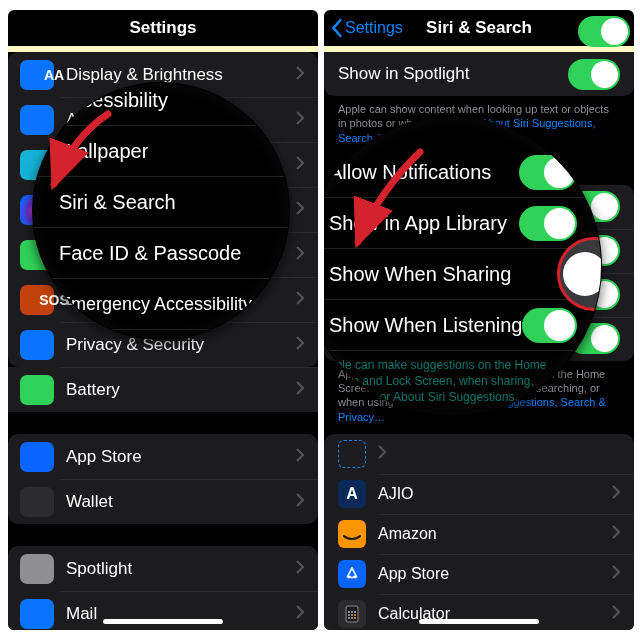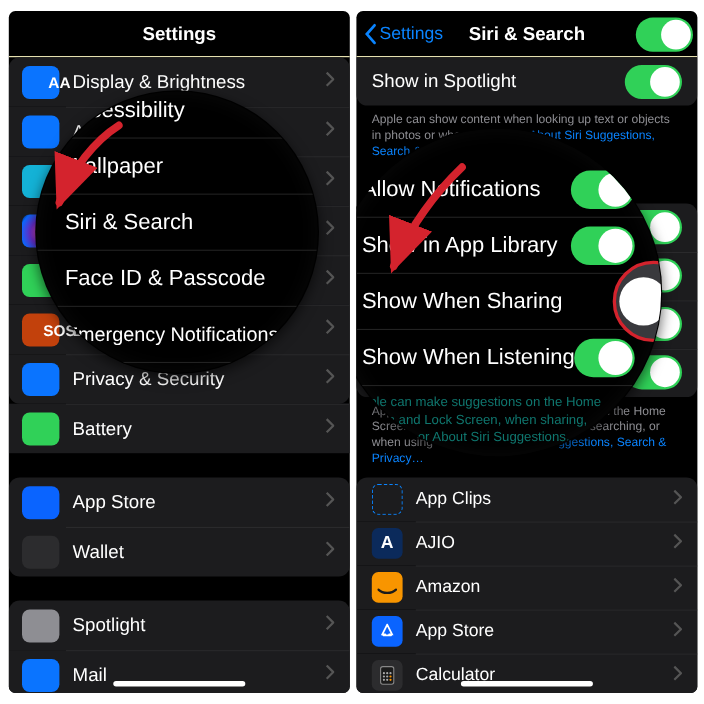--- a/index.html
+++ b/index.html
@@ -3,21 +3,21 @@
 <meta charset="utf-8">
 <style>
   * { box-sizing: border-box; margin: 0; padding: 0; }
   html, body { width: 640px; height: 640px; background: #fff; font-family: -apple-system, "Helvetica Neue", Arial, sans-serif; }
   .stage { width: 640px; height: 640px; position: relative; background: #fff; }
   .phone { position: absolute; top: 10px; width: 310px; height: 620px; background: #000; border-radius: 6px; overflow: hidden; color: #fff; }
   .phone.left { left: 8px; }
   .phone.right { left: 324px; }
 
   
-  .hdr { height: 42px; display: flex; align-items: center; justify-content: center; position: relative; border-bottom: 1px solid #fef9c3; font-size: 17px; font-weight: 600; }
+  .hdr { height: 42px; display: flex; align-items: center; justify-content: center; position: relative; border-bottom: 6px solid #fef9c3; font-size: 17px; font-weight: 600; }
   .hdr .back { position: absolute; left: 6px; display: flex; align-items: center; color: #0a84ff; font-size: 16px; font-weight: 400; gap: 2px; }
   .hdr .back svg { width: 13px; height: 20px; }
 
   
   .list { }
   .sec-gap { height: 22px; }
   .row { height: 45px; display: flex; align-items: center; padding: 0 14px 0 12px; position: relative; background: #1c1c1e; }
   .row + .row::before, .row.sep::before { content:""; position:absolute; left:52px; right:0; top:0; height:1px; background:#2a2a2c; }
   .row .icon { width: 30px; height: 30px; border-radius: 7px; margin-right: 12px; display:flex; align-items:center; justify-content:center; font-size:14px; font-weight:700; color:#fff; flex-shrink:0;padding-left:34px; }
   .row .label { flex: 1; font-size: 17px; white-space: nowrap; overflow: hidden; }
@@ -243,21 +243,21 @@
         <div class="mrow">
             <div class="mlabel">Wallpaper</div>
           </div>
         <div class="mrow">
             <div class="mlabel">Siri &amp; Search</div>
           </div>
         <div class="mrow">
             <div class="mlabel">Face ID &amp; Passcode</div>
           </div>
         <div class="mrow">
-            <div class="mlabel" style="font-size:18px">Emergency Notifications</div>
+            <div class="mlabel" style="font-size:18px">Emergency Accessibility</div>
           </div>
       </div>
     </div>
 
     <div class="arrow" style="left:28px; top:98px;">
       <svg width="90" height="90">
           <defs>
             <marker id="ah1" markerWidth="8" markerHeight="8" refX="6" refY="3" orient="auto">
               <path d="M0 0L7 3L0 6z" fill="#d4232d"></path>
             </marker>
@@ -320,21 +320,20 @@
           <div class="knob"></div>
         </div>
     </div>
 
     <div class="hint">
       <span>Apple can make suggestions in Spotlight, on the Home Screen and Lock Screen, when sharing, searching, or when using Look Up. </span><a>About Siri Suggestions, Search &amp; Privacy…</a>
     </div>
 
     <div class="arow grp-first">
       <div class="aicon" style="background:#1c1c1e;border:1.5px dashed #0a84ff;"></div>
-      <div class="label">App Clips</div>
       <div class="chev"><svg viewBox="0 0 8 14" width="8" height="14">
             <path d="M1 1l6 6-6 6" stroke="#555" stroke-width="2" fill="none"></path>
           </svg></div>
     </div>
     <div class="arow">
       <div class="aicon" style="background:#0b2a5b;color:#fff;font-size:16px">A</div>
       <div class="label">AJIO</div>
       <div class="chev"><svg viewBox="0 0 8 14" width="8" height="14">
             <path d="M1 1l6 6-6 6" stroke="#555" stroke-width="2" fill="none"></path>
           </svg></div>

